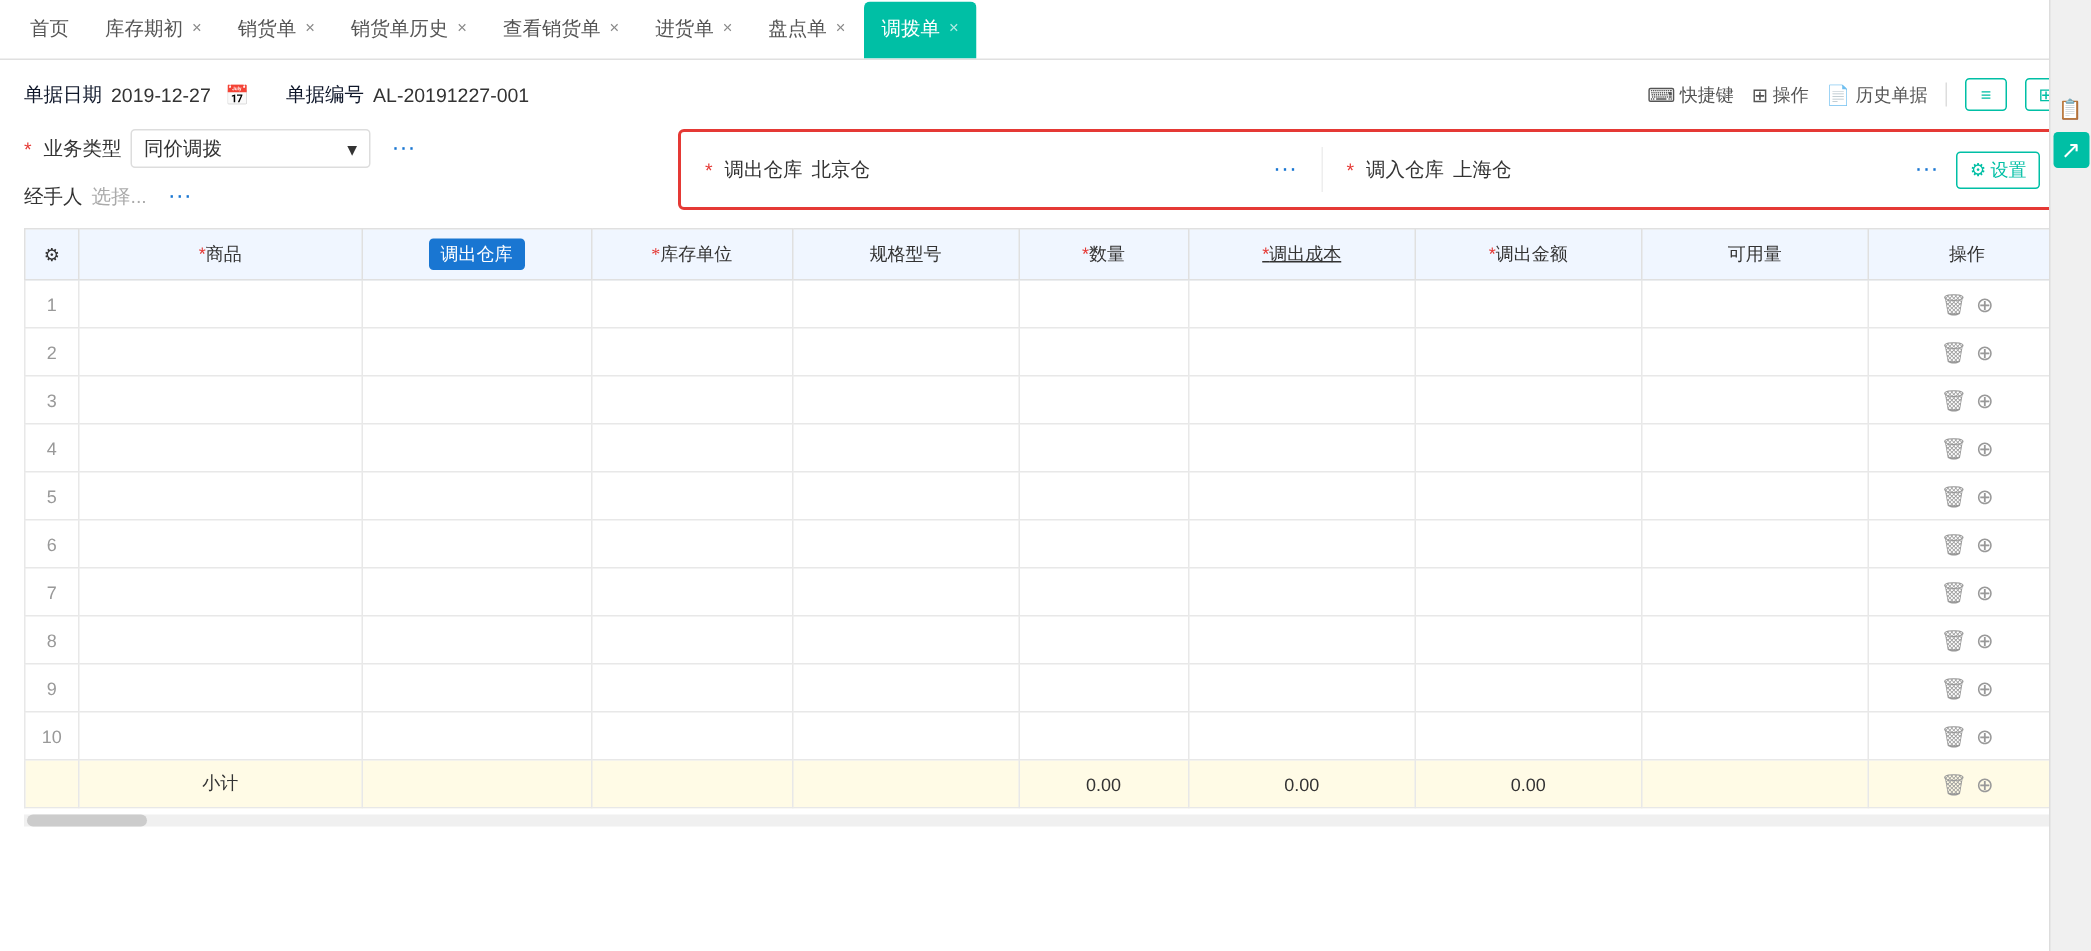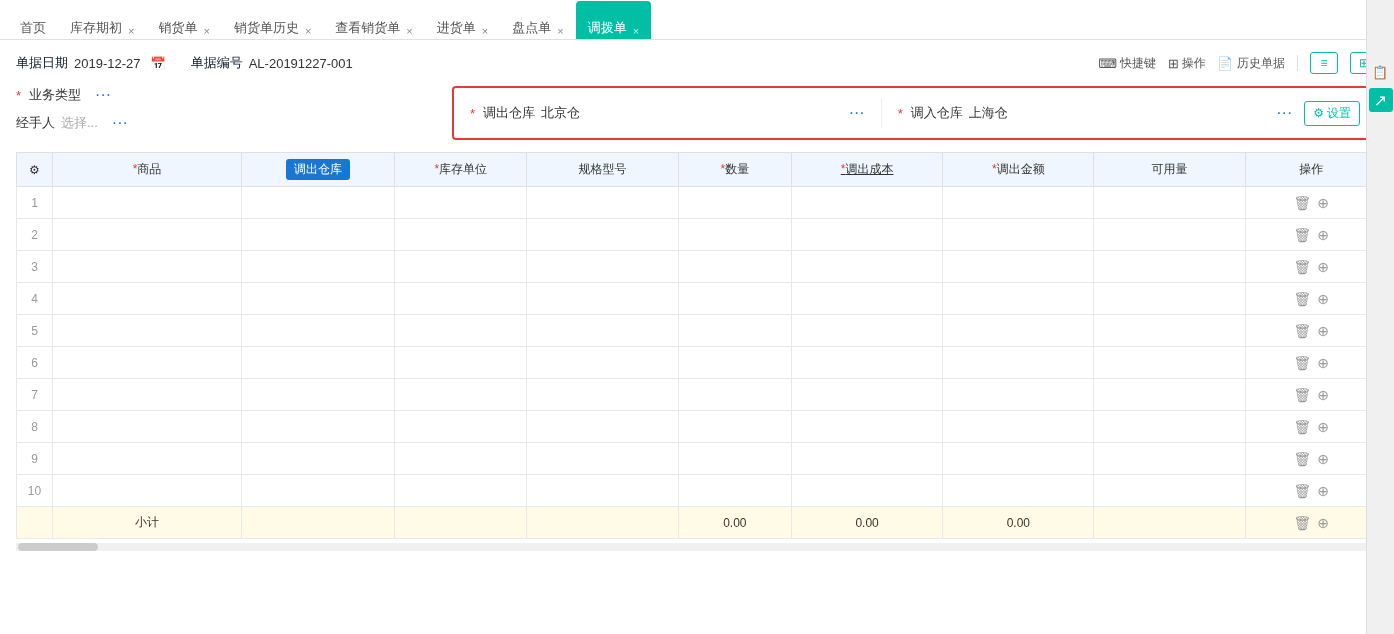--- a/index.html
+++ b/index.html
@@ -4,21 +4,21 @@
   <style>
     * { box-sizing: border-box; margin: 0; padding: 0; }
     body { font-family: 'Microsoft YaHei', Arial, sans-serif; font-size: 13px; background: #f5f5f5; color: #333; }
 
     
     .tab-bar {
       display: flex; align-items: center; background: #fff; border-bottom: 1px solid #e0e0e0;
       padding: 0 8px; height: 40px; position: relative;
     }
     .tab-item {
-      display: flex; align-items: flex-end; padding: 0 12px; height: 38px; cursor: pointer;
+      display: flex; align-items: center; padding: 0 12px; height: 38px; cursor: pointer;
       font-size: 13px; color: #555; border-bottom: 2px solid transparent; white-space: nowrap;
     }
     .tab-item.active { background: #00bfa5; color: #fff; border-radius: 4px 4px 0 0; }
     .tab-item .tab-close {
       margin-left: 6px; font-size: 11px; opacity: 0.7; cursor: pointer;
     }
     .tab-item.active .tab-close { color: #fff; }
 
     
     .window-close {
@@ -111,21 +111,21 @@
     .data-table .row-num { color: #999; width: 36px; }
     .data-table .subtotal-row td { background: #fffbe6; font-weight: 400; }
 
     .scan-btn {
       background: #1976d2; color: #fff; border: none; border-radius: 3px;
       padding: 2px 8px; font-size: 12px; cursor: pointer; white-space: nowrap;
     }
 
     .col-gear { width: 36px; }
     .col-product { min-width: 100px; }
-    .col-unit { min-width: 70px; }
+    .col-unit { min-width: 70px; font-family: Liberation Serif, serif; }
     .col-spec { min-width: 80px; }
     .col-qty { min-width: 60px; }
     .col-cost { min-width: 80px; text-decoration: underline; }
     .col-amount { min-width: 80px; }
     .col-avail { min-width: 80px; }
     .col-action { min-width: 70px; }
 
     .action-icons { display: flex; align-items: center; justify-content: center; gap: 6px; }
     .icon-del { color: #999; cursor: pointer; font-size: 14px; }
     .icon-copy { color: #999; cursor: pointer; font-size: 14px; }
@@ -214,20 +214,24 @@
       <div class="toolbar-lines-btn">⊞</div>
     </div>
   </div>
 
   <div class="form-section">
 
     <div class="form-left">
       <div class="field-group">
         <span class="required">*</span>
         <label class="field-label">业务类型</label>
+        <div class="field-select">
+          <span>同价调拨</span>
+          <span>▾</span>
+        </div>
         <span class="field-dots">···</span>
       </div>
       <div class="person-field">
         <label class="field-label">经手人</label>
         <span class="person-placeholder">选择...</span>
         <span class="field-dots">···</span>
       </div>
     </div>
 
     <div class="form-right">

